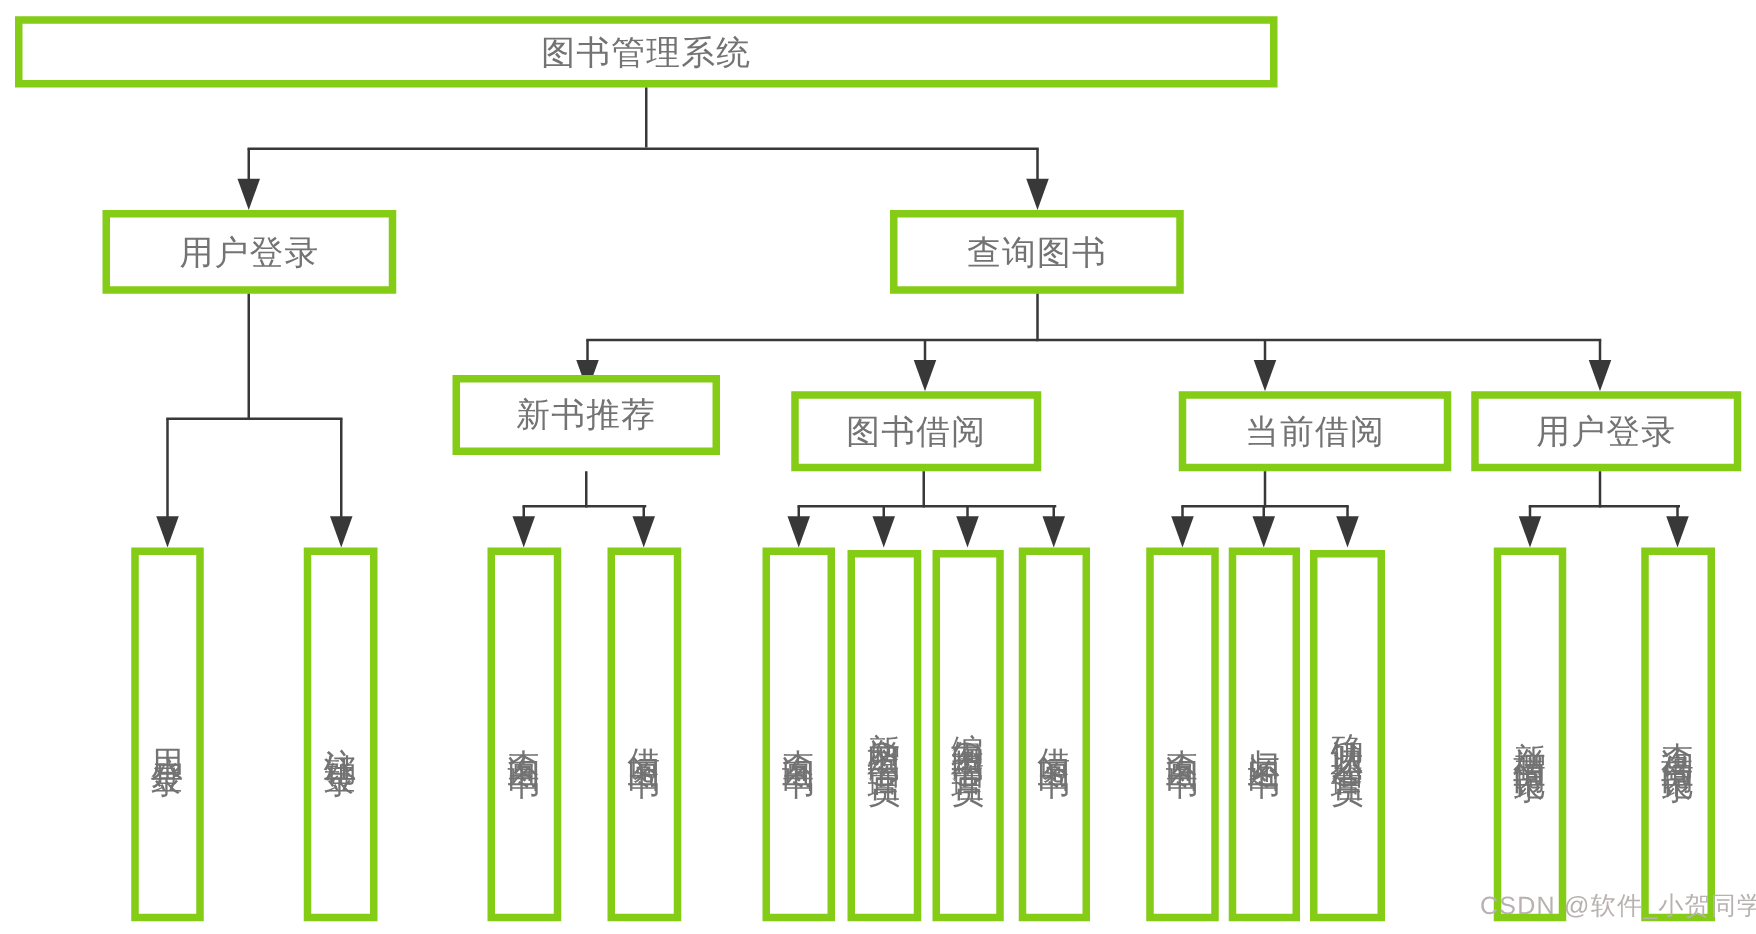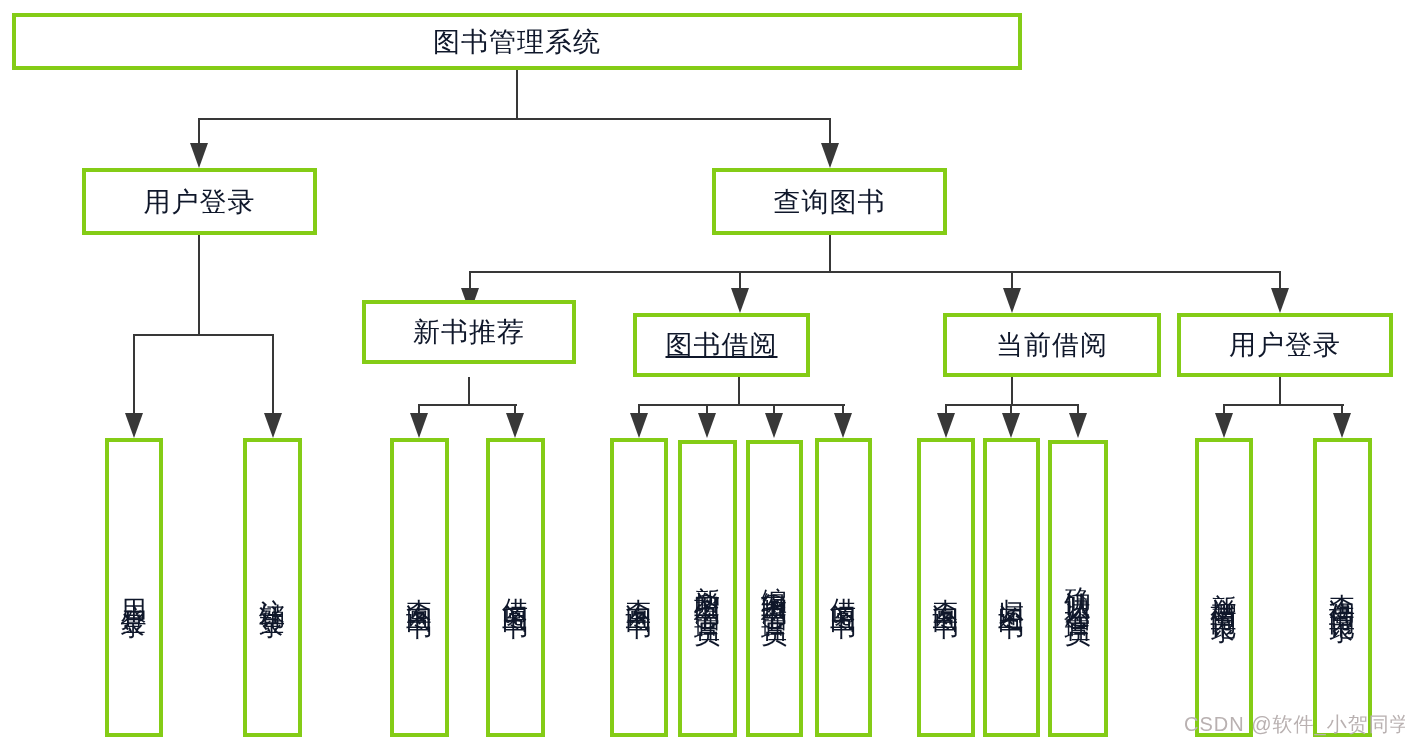--- a/index.html
+++ b/index.html
@@ -3,23 +3,23 @@
 <meta charset="utf-8">
 <style>
   html,body { margin:0; padding:0; background:#ffffff; }
   body { font-family:"Liberation Sans","DejaVu Sans",sans-serif; }
   #stage {
     position:relative; width:1405px; height:747px;
     background:#ffffff; overflow:hidden;
   }
   .box {
     position:absolute; box-sizing:border-box;
-    background:#ffffff; border:4px solid #84cc16;
+    background:#ffffff; border:6px solid #84cc16;
     display:flex; align-items:center; justify-content:center;
-    color:#0f172a;
+    color:#737373;
   }
   .hbox { font-size:27px; letter-spacing:1px; white-space:nowrap; }
   .vbox {
     writing-mode:vertical-rl; text-orientation:mixed;
     font-size:26px; letter-spacing:5px; line-height:1;
   }
   .v { position:absolute; width:2px; background:#383838; }
   .h { position:absolute; height:2px; background:#383838; }
   .a {
     position:absolute; width:0; height:0;
@@ -62,21 +62,21 @@
   <div class="v" style="left:469px;top:272px;height:18px;"></div>
   <div class="a" style="left:461px;top:288px;"></div>
   <div class="v" style="left:739px;top:272px;height:18px;"></div>
   <div class="a" style="left:731px;top:288px;"></div>
   <div class="v" style="left:1011px;top:272px;height:18px;"></div>
   <div class="a" style="left:1003px;top:288px;"></div>
   <div class="v" style="left:1279px;top:272px;height:18px;"></div>
   <div class="a" style="left:1271px;top:288px;"></div>
 
   <div class="box hbox" style="left:362px;top:300px;width:214px;height:64px;">新书推荐</div>
-  <div class="box hbox" style="left:633px;top:313px;width:177px;height:64px;text-decoration:underline;">图书借阅</div>
+  <div class="box hbox" style="left:633px;top:313px;width:200px;height:64px;">图书借阅</div>
   <div class="box hbox" style="left:903px;top:313px;width:218px;height:64px;margin-left:40px;">当前借阅</div>
   <div class="box hbox" style="left:1177px;top:313px;width:216px;height:64px;">用户登录</div>
 
   <div class="v" style="left:468px;top:377px;height:29px;"></div>
   <div class="h" style="left:418px;top:404px;width:99px;"></div>
   <div class="v" style="left:418px;top:405px;height:10px;"></div>
   <div class="a" style="left:410px;top:413px;"></div>
   <div class="v" style="left:514px;top:405px;height:10px;"></div>
   <div class="a" style="left:506px;top:413px;"></div>
 

